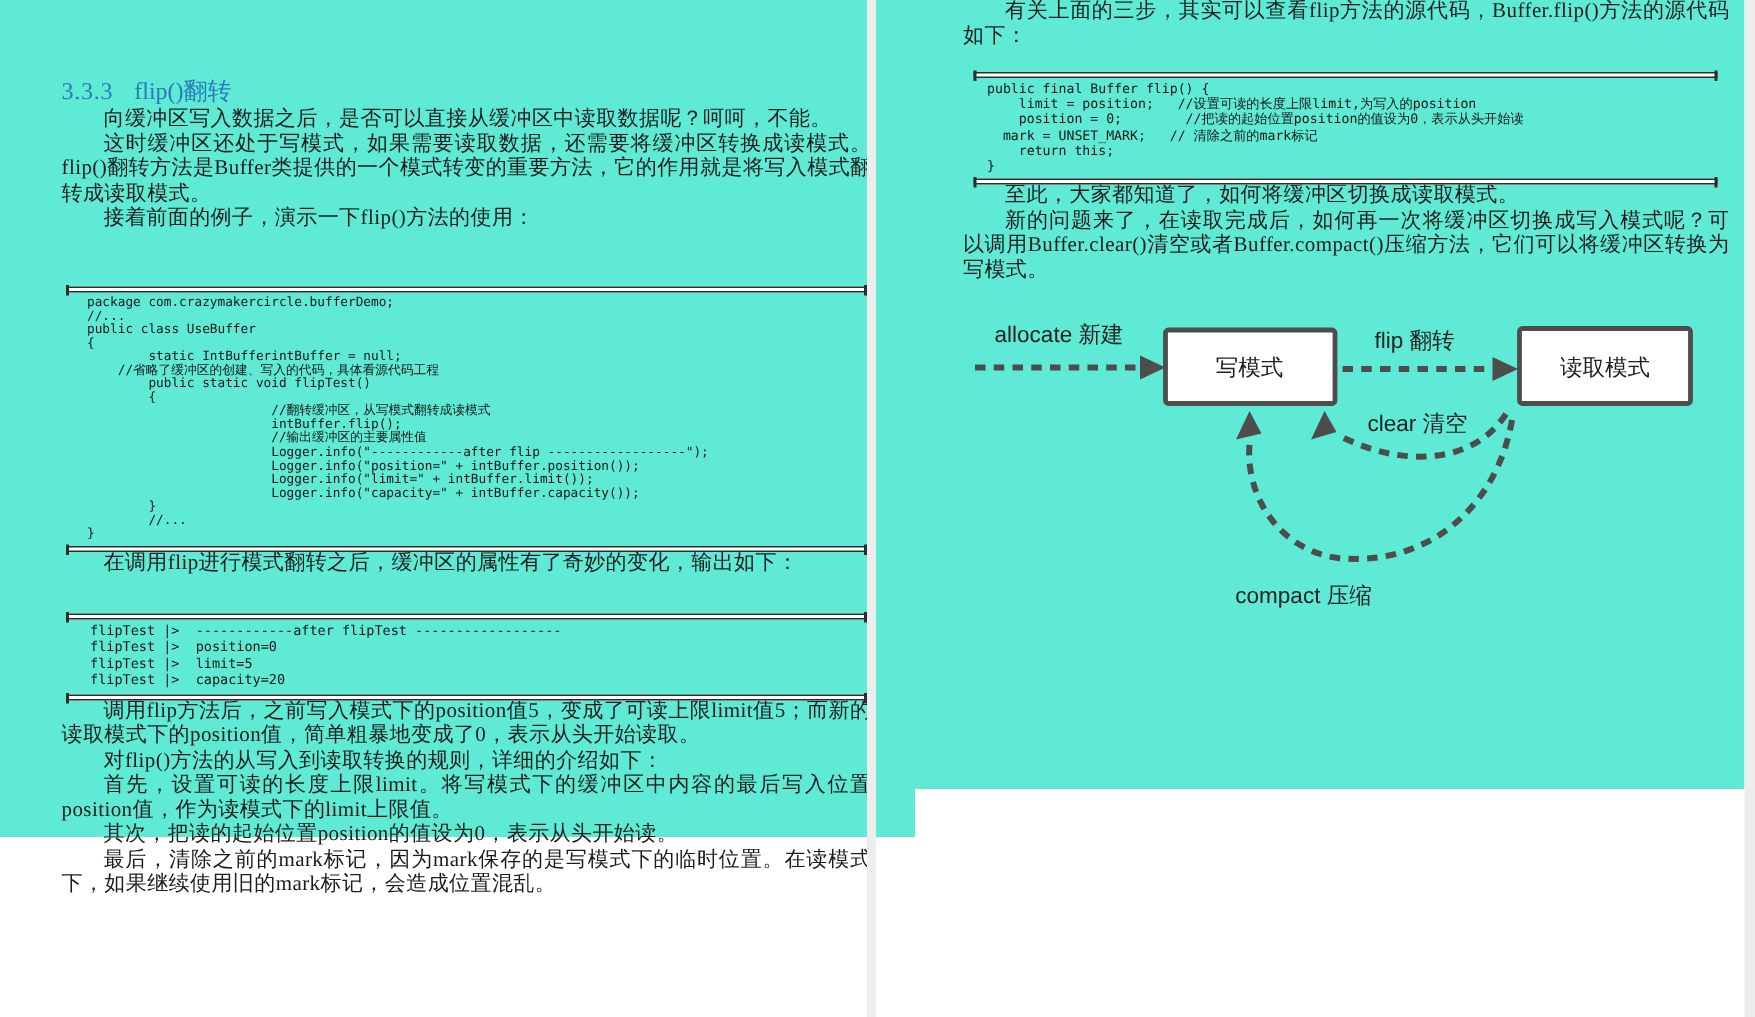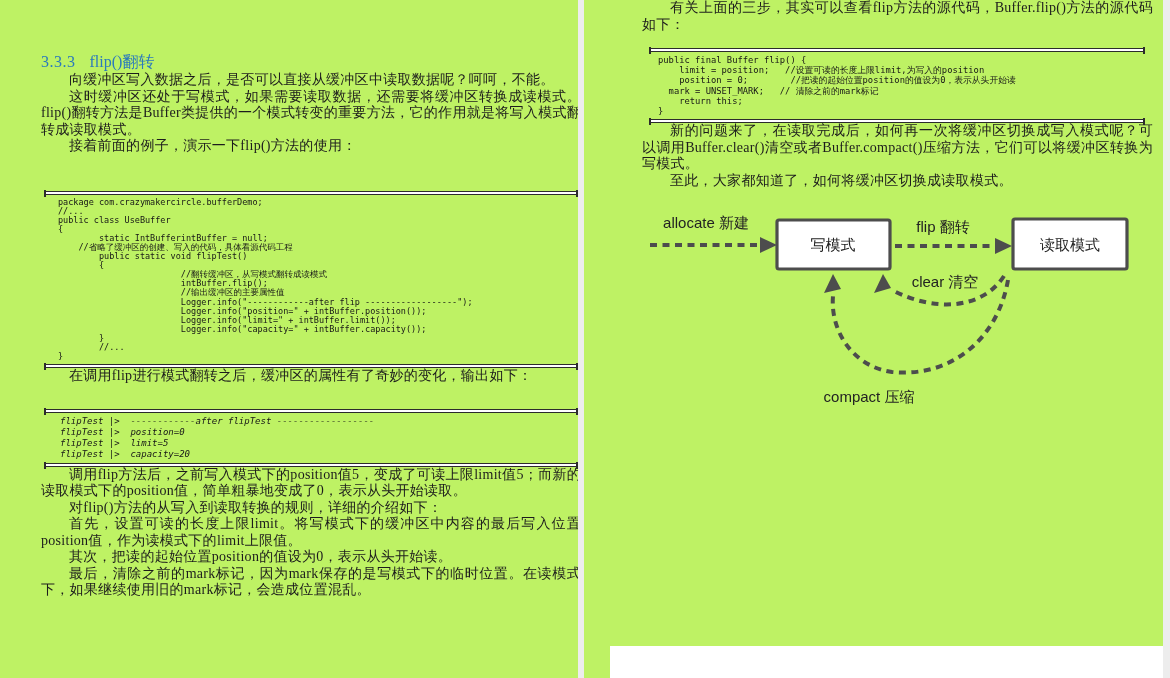--- a/index.html
+++ b/index.html
@@ -1,18 +1,18 @@
 <!DOCTYPE html>
 <html><head>
 <meta charset="utf-8">
 <style>
   html,body{margin:0;padding:0;background:#fff;}
   body{width:1170px;height:678px;overflow:hidden;position:relative;
        font-family:"Liberation Serif","DejaVu Serif",serif;color:#1c1c1c;}
-  .page{position:absolute;top:0;height:646px;background:#bef264;}
+  .page{position:absolute;top:0;height:526px;background:#5eead4;}
   .page-left{left:0;width:578px;padding:16px;}
   .page-left .col{margin:0 13px 0 25px;}
   .page-right{left:585px;width:578px;}
   .page-right .col{margin:0 10px 0 57px;}
   .gutter{position:absolute;top:0;left:578px;width:6px;height:678px;background:#ededed;}
   .edge-right{position:absolute;top:0;right:0;width:7px;height:678px;background:#ededed;}
 
   h2.sec{margin:36px 0 0;font-weight:normal;font-size:16px;line-height:20px;color:#2b7abc;}
   h2.sec .num{letter-spacing:.5px;}
   h2.sec .ttl{margin-left:14px;}
@@ -26,21 +26,21 @@
   .codeblock{position:relative;}
   .cb1{margin:36px 3px 0;}
   .ob1{margin:24px 3px 0;}
   .cb2{margin:15px 8px 0 7px;}
   .rule{position:relative;height:2px;border:1px solid #2c2c2c;background:#fff;}
   .rule::before,.rule::after{content:"";position:absolute;top:-2px;width:2px;height:7px;background:#2c2c2c;}
   .rule::before{left:-1px;}
   .rule::after{right:-1px;}
   pre{margin:0;font-family:"DejaVu Sans Mono","Liberation Mono",monospace;color:#161616;white-space:pre;}
   pre.codepre{font-size:8.5px;line-height:9.1px;padding:3px 4px 3px 14px;}
-  pre.outpre {font-size:9px;line-height:11px;padding:3px 4px 3px 16px;font-style:italic;}
+  pre.outpre {font-size:9px;line-height:11px;padding:3px 4px 3px 16px;}
   pre.rcodepre{font-size:8.8px;line-height:10.2px;padding:3px 4px 3px 9px;}
 
   .diagram{display:block;margin:21px 0 0 15px;}
   .dia-label{font-family:"Liberation Sans","DejaVu Sans",sans-serif;font-size:15px;fill:#222;}
   .box-label{font-family:"Liberation Sans","DejaVu Sans",sans-serif;font-size:15px;fill:#222;}
   .fig-caption{width:570px;margin:8px 0 0 15px;text-align:center;
                font-size:13px;line-height:16px;color:#1c1c1c;}
 </style>
 </head>
 <body>
@@ -109,22 +109,22 @@
         <div class="rule"></div>
         <pre class="rcodepre">public final Buffer flip() {
     limit = position;   //设置可读的长度上限limit,为写入的position
     position = 0;        //把读的起始位置position的值设为0，表示从头开始读
   mark = UNSET_MARK;   // 清除之前的mark标记
     return this;
 }</pre>
         <div class="rule"></div>
       </div>
 
+      <p class="para mt-g">至此，大家都知道了，如何将缓冲区切换成读取模式。</p>
       <p class="para mt-i">新的问题来了，在读取完成后，如何再一次将缓冲区切换成写入模式呢？可以调用Buffer.clear()清空或者Buffer.compact()压缩方法，它们可以将缓冲区转换为写模式。</p>
-      <p class="para mt-g">至此，大家都知道了，如何将缓冲区切换成读取模式。</p>
     </div>
 
     <svg class="diagram" width="570" height="200" viewBox="0 0 570 200">
       <g stroke="#4d4d4d" stroke-width="4" fill="none" stroke-dasharray="7 5.5">
         <line x1="50" y1="35" x2="160" y2="35"></line>
         <line x1="295" y1="36" x2="394" y2="36"></line>
         <path d="M 404 66 C 382 100, 334 102, 292 80"></path>
         <path d="M 408 70 C 398 128, 352 168, 292 162 C 254 157, 230 122, 233 86"></path>
       </g>
       <g fill="#4d4d4d" stroke="none">

